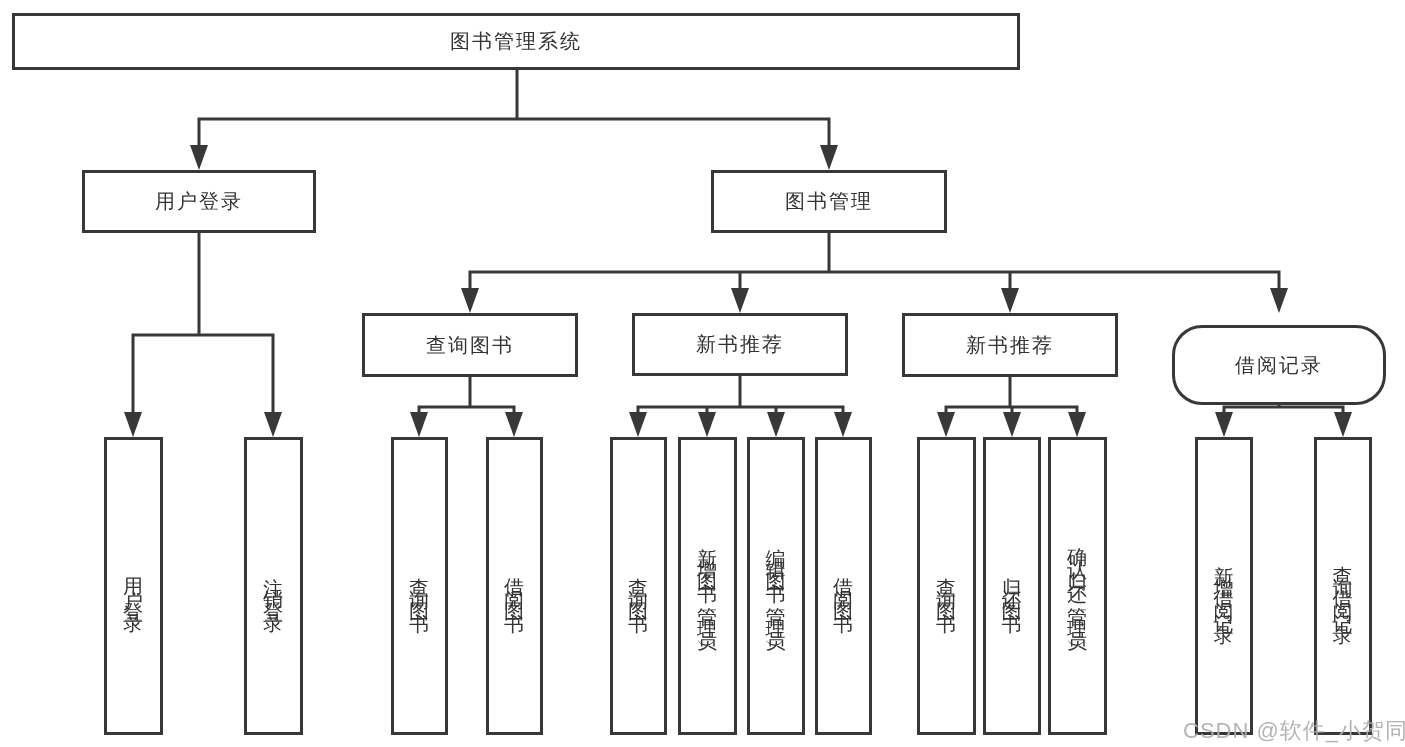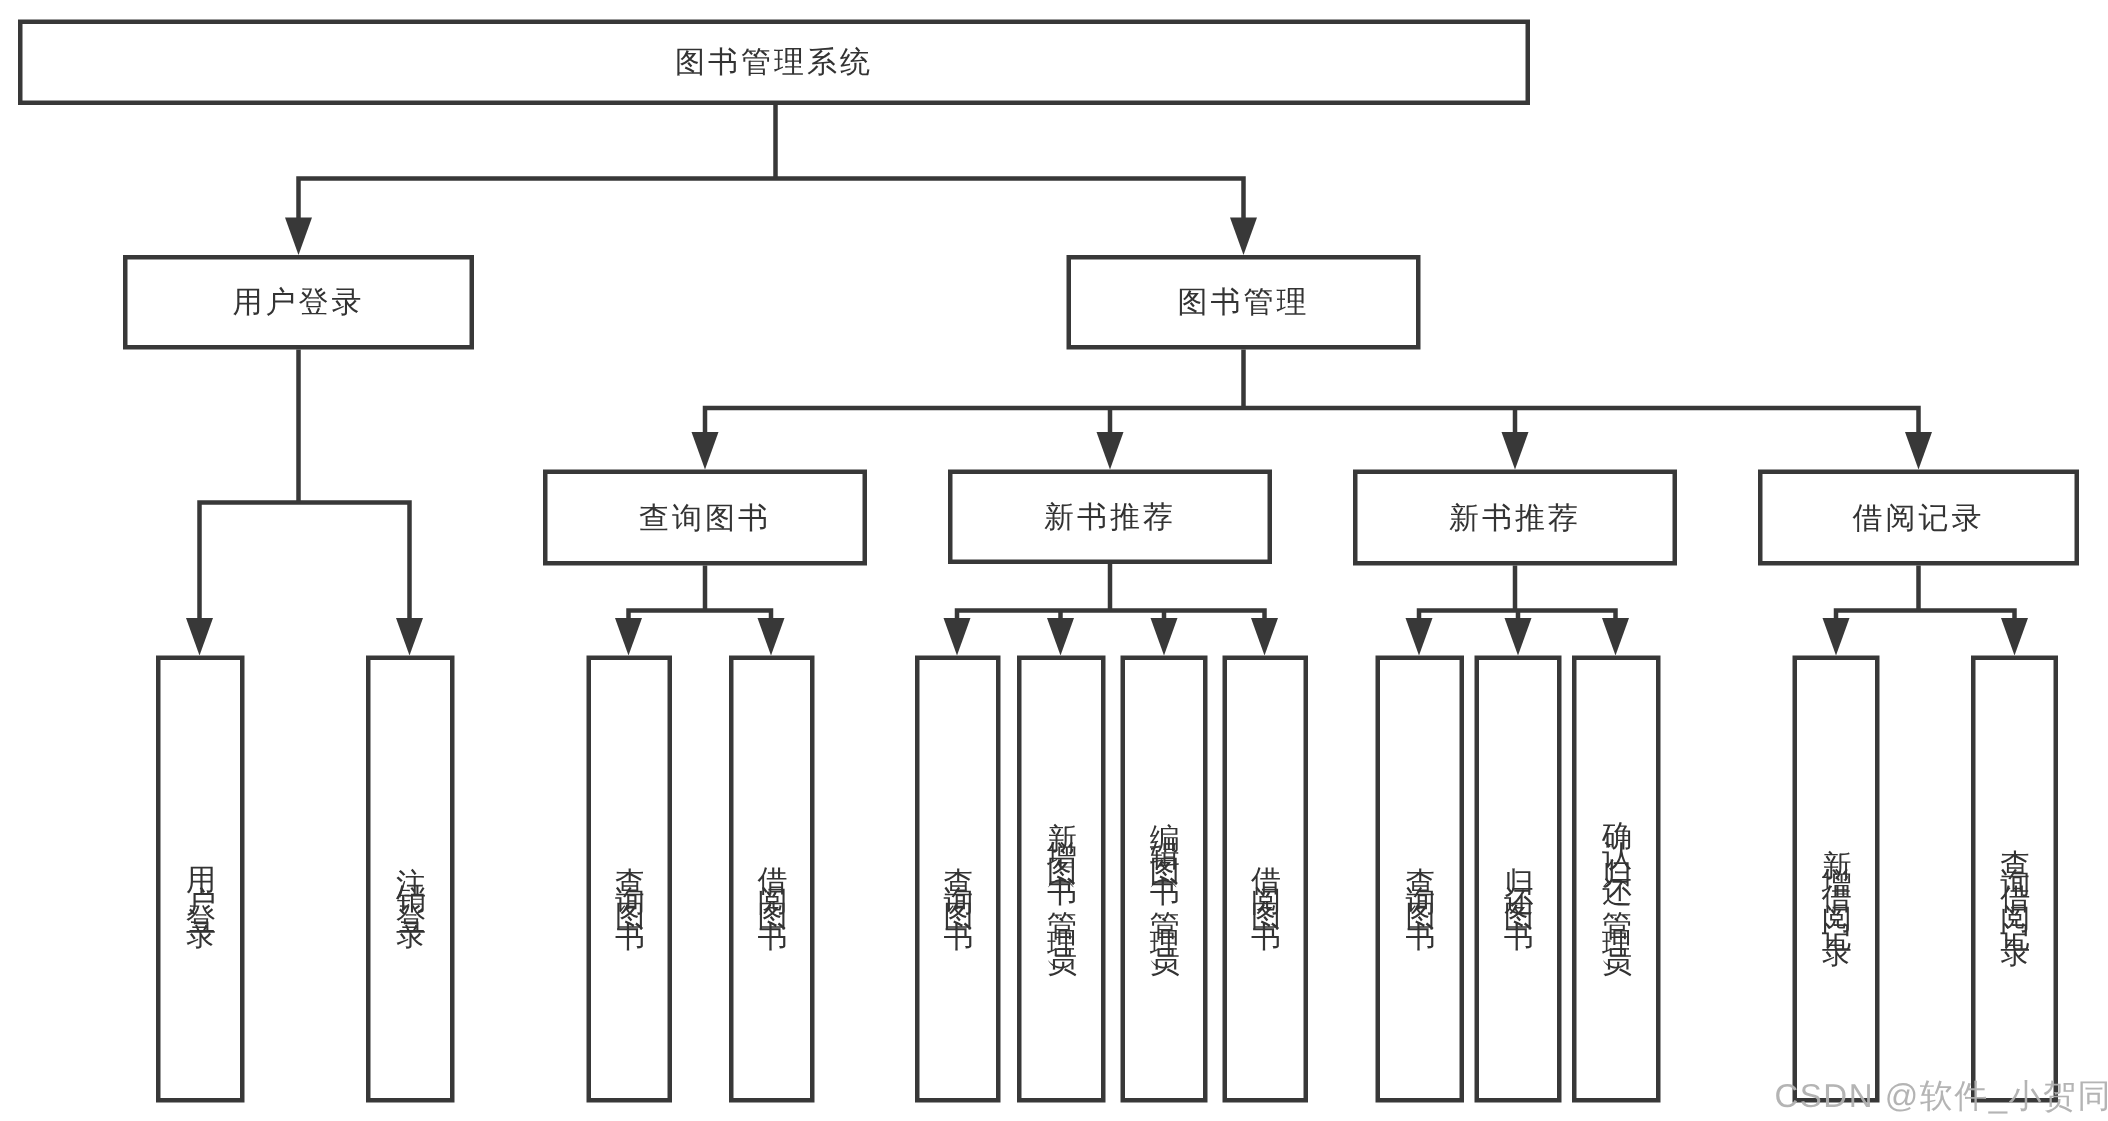--- a/index.html
+++ b/index.html
@@ -95,21 +95,21 @@
 
   <div class="box" style="left:362px; top:313px; width:216px; height:64px;">
     <span>查询图书</span>
   </div>
   <div class="box" style="left:632px; top:313px; width:216px; height:63px;">
     <span>新书推荐</span>
   </div>
   <div class="box" style="left:902px; top:313px; width:216px; height:64px;">
     <span>新书推荐</span>
   </div>
-  <div class="box" style="left:1172px; top:313px; width:214px; height:64px;">
+  <div class="box" style="left:1172px; top:325px; width:214px; height:80px;border-radius:30px;">
     <span>借阅记录</span>
   </div>
 
   <div class="box" style="left:104px; top:437px; width:59px; height:298px;">
     <span class="vtext">用户登录</span>
   </div>
   <div class="box" style="left:244px; top:437px; width:59px; height:298px;">
     <span class="vtext">注销登录</span>
   </div>
 

